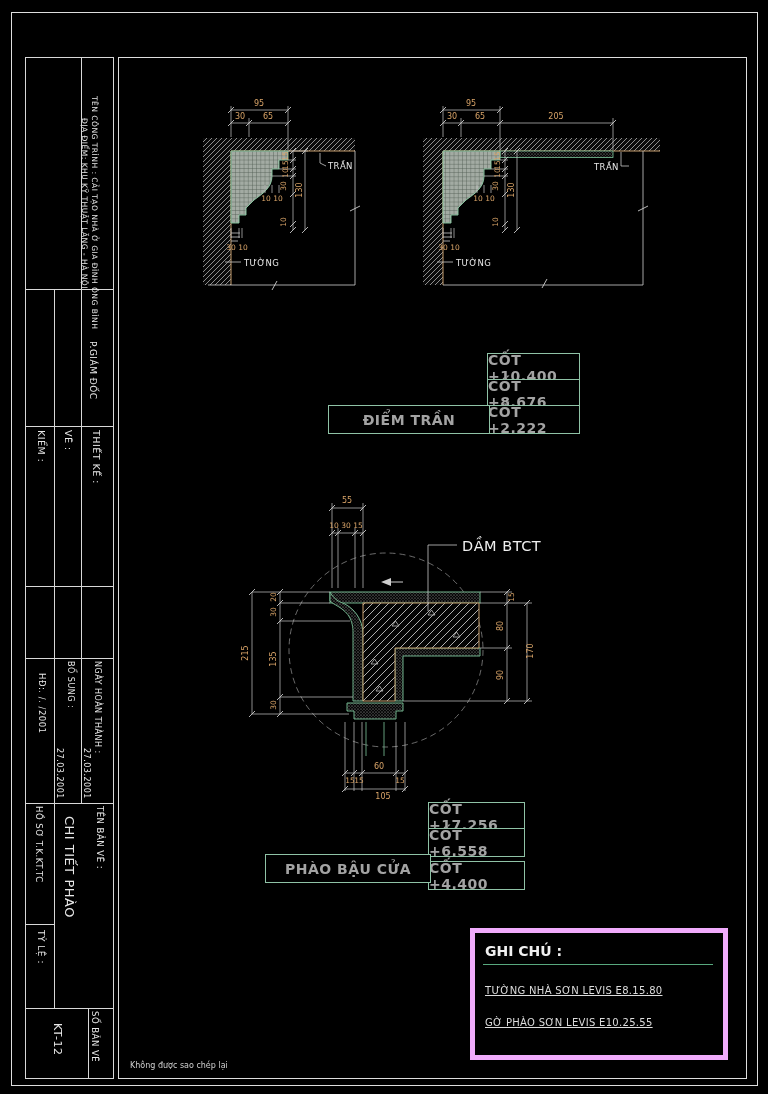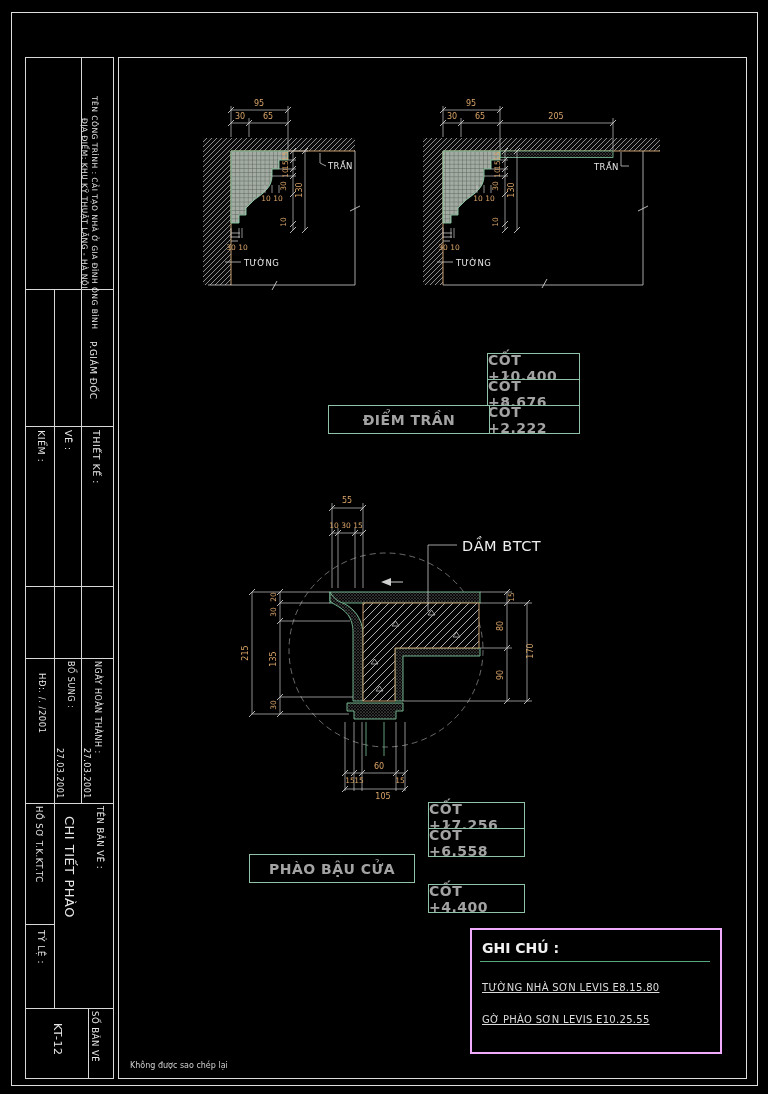--- a/index.html
+++ b/index.html
@@ -6,21 +6,21 @@
   #page{position:relative;width:768px;height:1094px;background:#000;overflow:hidden;
         font-family:"DejaVu Sans","Liberation Sans",sans-serif;color:#e5e5e5;}
   .abs{position:absolute;}
   #outer-border{left:11px;top:12px;width:745px;height:1072px;border:1px solid #dedede;}
   #main-frame{left:118px;top:57px;width:627px;height:1020px;border:1px solid #dedede;}
   #titleblock{left:25px;top:57px;width:87px;height:1020px;border:1px solid #d8d8d8;}
   .tl{position:absolute;background:#d8d8d8;}
   .v{position:absolute;writing-mode:vertical-rl;white-space:nowrap;letter-spacing:0.5px;color:#e8e8e8;}
   .cotrow{position:absolute;border:1px solid #8fc2a6;color:#a3a3a3;font-size:14px;font-weight:700;
           display:flex;align-items:center;justify-content:center;letter-spacing:0.5px;background:#000;}
-  #notes-box{left:470px;top:928px;width:248px;height:122px;border:2px solid #f0abfc;background:#000;}
+  #notes-box{left:470px;top:928px;width:248px;height:122px;border:5px solid #f0abfc;background:#000;}
   #notes-title{position:absolute;left:10px;top:10px;font-size:14px;font-weight:700;color:#f0f0f0;}
   #notes-underline{position:absolute;left:8px;top:31px;width:230px;height:1px;background:#58a87e;}
   .note-line{position:absolute;left:10px;font-size:10px;color:#dcdcdc;letter-spacing:0.3px;text-decoration:underline;}
   #copy-note{left:130px;top:1061px;font-size:8px;color:#cfcfcf;}
   svg text{font-family:"DejaVu Sans","Liberation Sans",sans-serif;}
   .dim{fill:#d9a468;font-size:8px;}
   .dimsm{fill:#d9a468;font-size:7.5px;}
   .lbl{fill:#e8e8e8;font-size:8.5px;letter-spacing:0.4px;}
 </style>
 </head>
@@ -206,22 +206,22 @@
   <div>
     <div class="cotrow" style="left:487px;top:353px;width:91px;height:27px">CỐT +10.400</div>
     <div class="cotrow" style="left:487px;top:379px;width:91px;height:27px">CỐT +8.676</div>
     <div class="cotrow" style="left:487px;top:405px;width:91px;height:27px">CỐT +2.222</div>
     <div class="cotrow" style="left:328px;top:405px;width:160px;height:27px">ĐIỂM TRẦN</div>
   </div>
 
   <div>
     <div class="cotrow" style="left:428px;top:802px;width:95px;height:27px">CỐT +17.256</div>
     <div class="cotrow" style="left:428px;top:828px;width:95px;height:27px">CỐT +6.558</div>
-    <div class="cotrow" style="left:428px;top:884px;width:95px;height:27px">CỐT +4.400</div>
-    <div class="cotrow" style="left:249px;top:854px;width:164px;height:27px">PHÀO BẬU CỬA</div>
+    <div class="cotrow" style="left:428px;top:861px;width:95px;height:27px">CỐT +4.400</div>
+    <div class="cotrow" style="left:265px;top:854px;width:164px;height:27px">PHÀO BẬU CỬA</div>
   </div>
 
   <div id="notes-box" class="abs">
     <div id="notes-title">GHI CHÚ :</div>
     <div id="notes-underline"></div>
     <div class="note-line" style="top:52px">TƯỜNG NHÀ SƠN LEVIS E8.15.80</div>
     <div class="note-line" style="top:84px">GỜ PHÀO SƠN LEVIS E10.25.55</div>
   </div>
 
   <div id="copy-note" class="abs">Không được sao chép lại</div>

